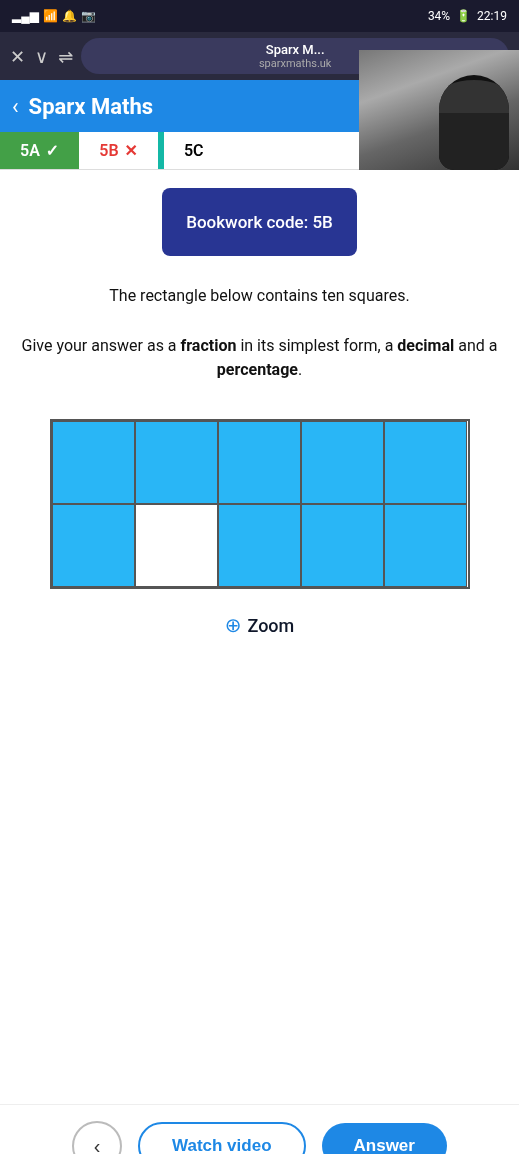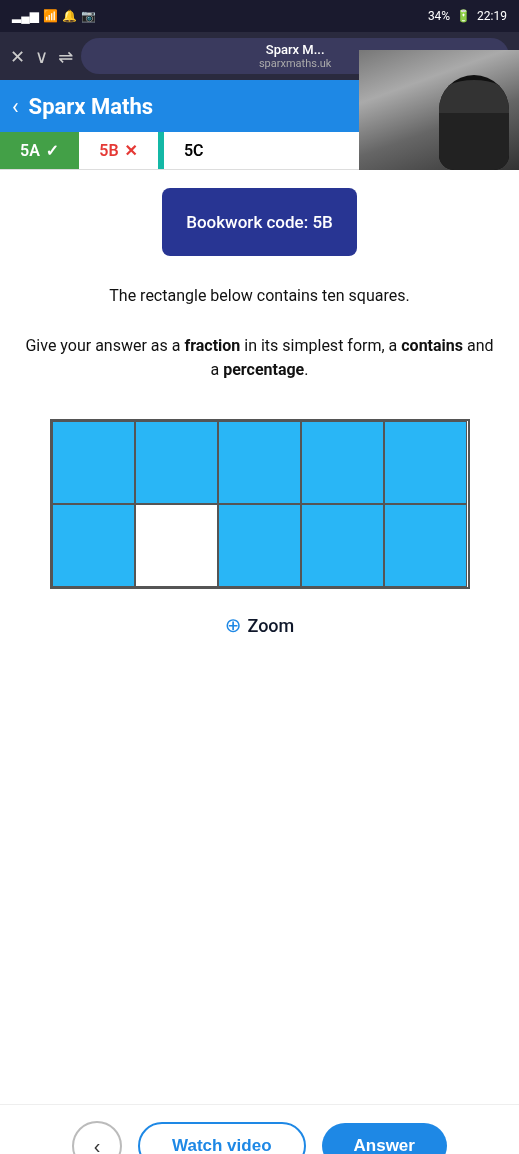--- a/index.html
+++ b/index.html
@@ -328,21 +328,21 @@
 
   <div class="main-content">
 
     <div class="bookwork-code">
       <div class="bookwork-badge">Bookwork code: 5B</div>
     </div>
 
     <div class="question-text">
       <span>The rectangle below contains ten squares.</span><br>
       <br>
-      <span>Give your answer as a <strong>fraction</strong> in its simplest form, a <strong>contains</strong> and a <strong>percentage</strong>.</span>
+      <span>Give your answer as a <strong>fraction</strong> in its simplest form, a <strong>decimal</strong> and a <strong>percentage</strong>.</span>
     </div>
 
     <div class="grid-container">
       <div class="grid-diagram">
 
         <div class="grid-cell cell-blue"></div>
         <div class="grid-cell cell-blue"></div>
         <div class="grid-cell cell-blue"></div>
         <div class="grid-cell cell-blue"></div>
         <div class="grid-cell cell-blue"></div>

